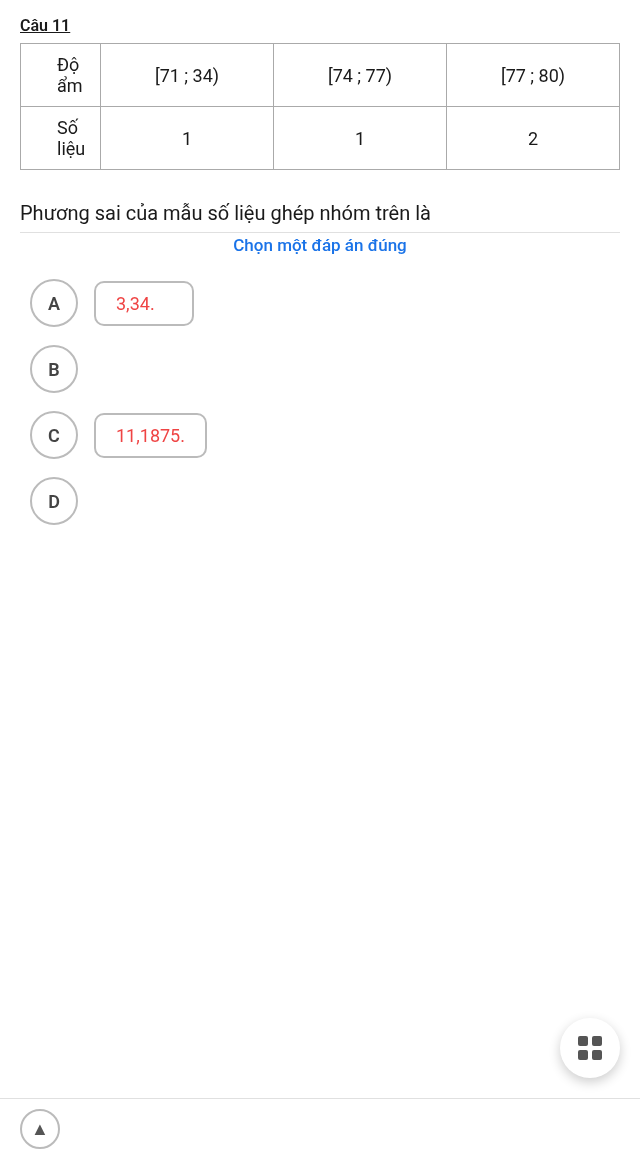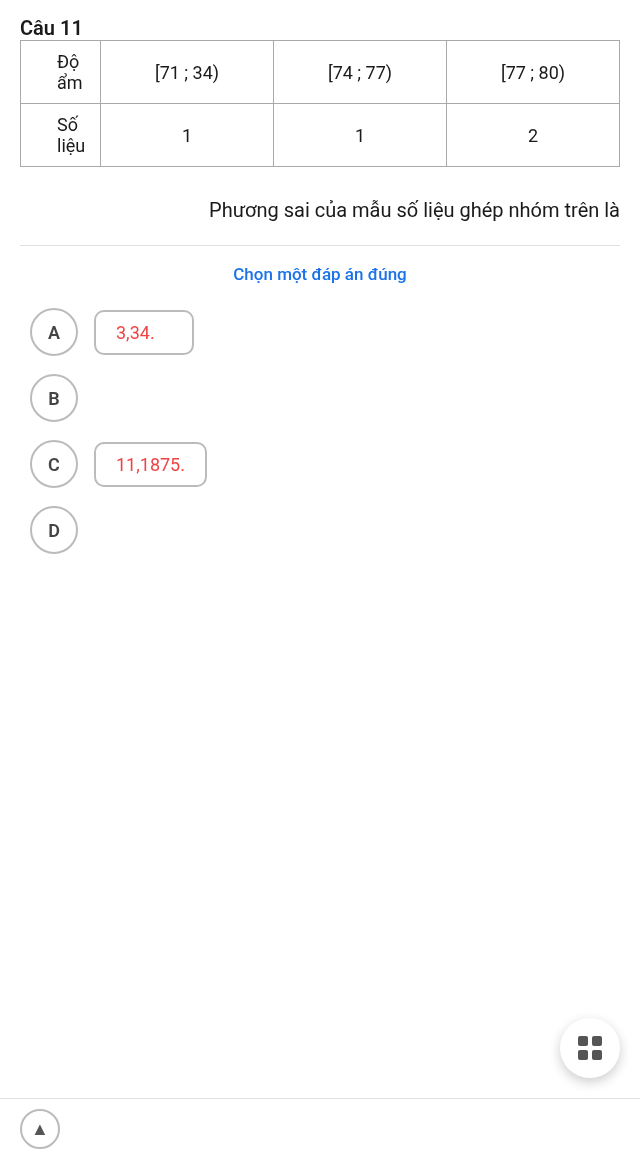--- a/index.html
+++ b/index.html
@@ -16,22 +16,24 @@
       font-size: 18px;
       color: #1a1a1a;
     }
 
     .page-container {
       width: 640px;
       padding: 16px 20px;
     }
 
     .question-header {
-      font-size: 20px;
+      font-size: 16px;
       font-weight: 600;
+      margin-bottom: 8px;
+      text-decoration: underline;
     }
 
     .question-text {
       font-size: 20px;
       line-height: 1.5;
       margin-bottom: 20px;
     }
 
     
     .data-table {
@@ -51,32 +53,31 @@
     .data-table td:first-child {
       text-align: left;
       width: 80px;
       padding-left: 36px;
     }
 
     
     .sub-question {
       font-size: 20px;
       line-height: 1.5;
-      margin-bottom: 20px;
-      text-align: right;
+      margin-bottom: 4px;
     }
 
     
     .choose-label {
       text-align: center;
       color: #1a73e8;
       font-size: 17px;
       font-weight: 500;
       border-top: 1.5px solid #e0e0e0;
-      padding-top: 18px;
+      padding-top: 2px;
       margin-bottom: 24px;
     }
 
     .options-list {
       display: flex;
       flex-direction: column;
       gap: 18px;
       padding: 0 10px;
     }
 

